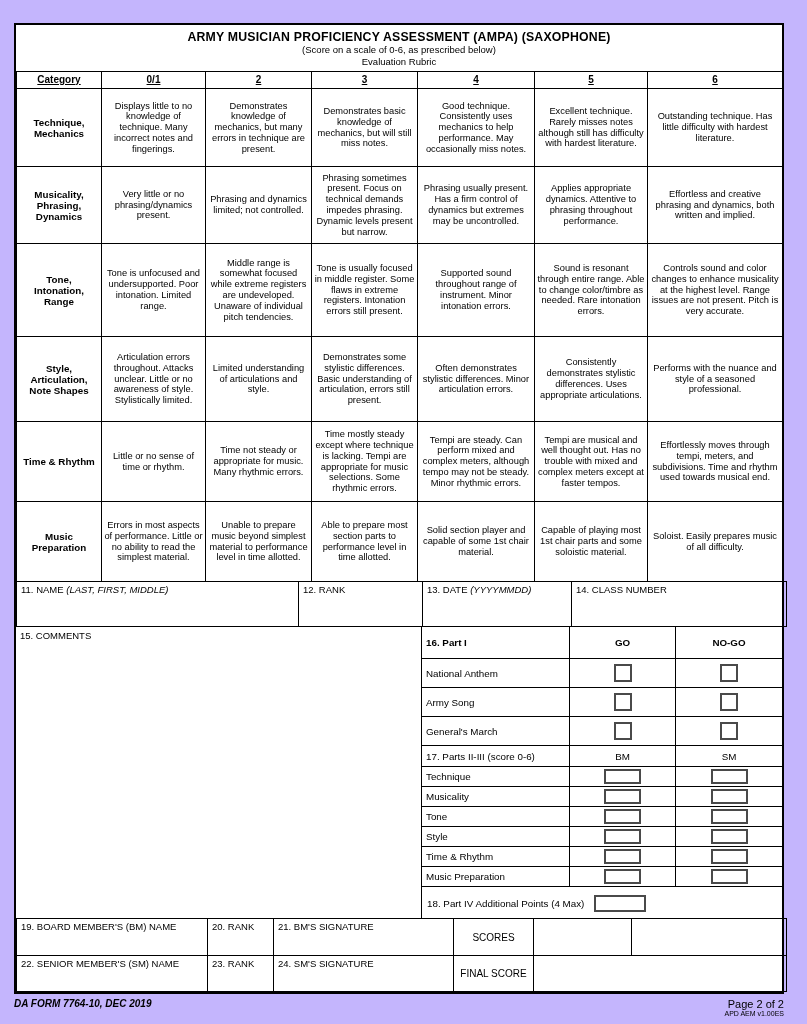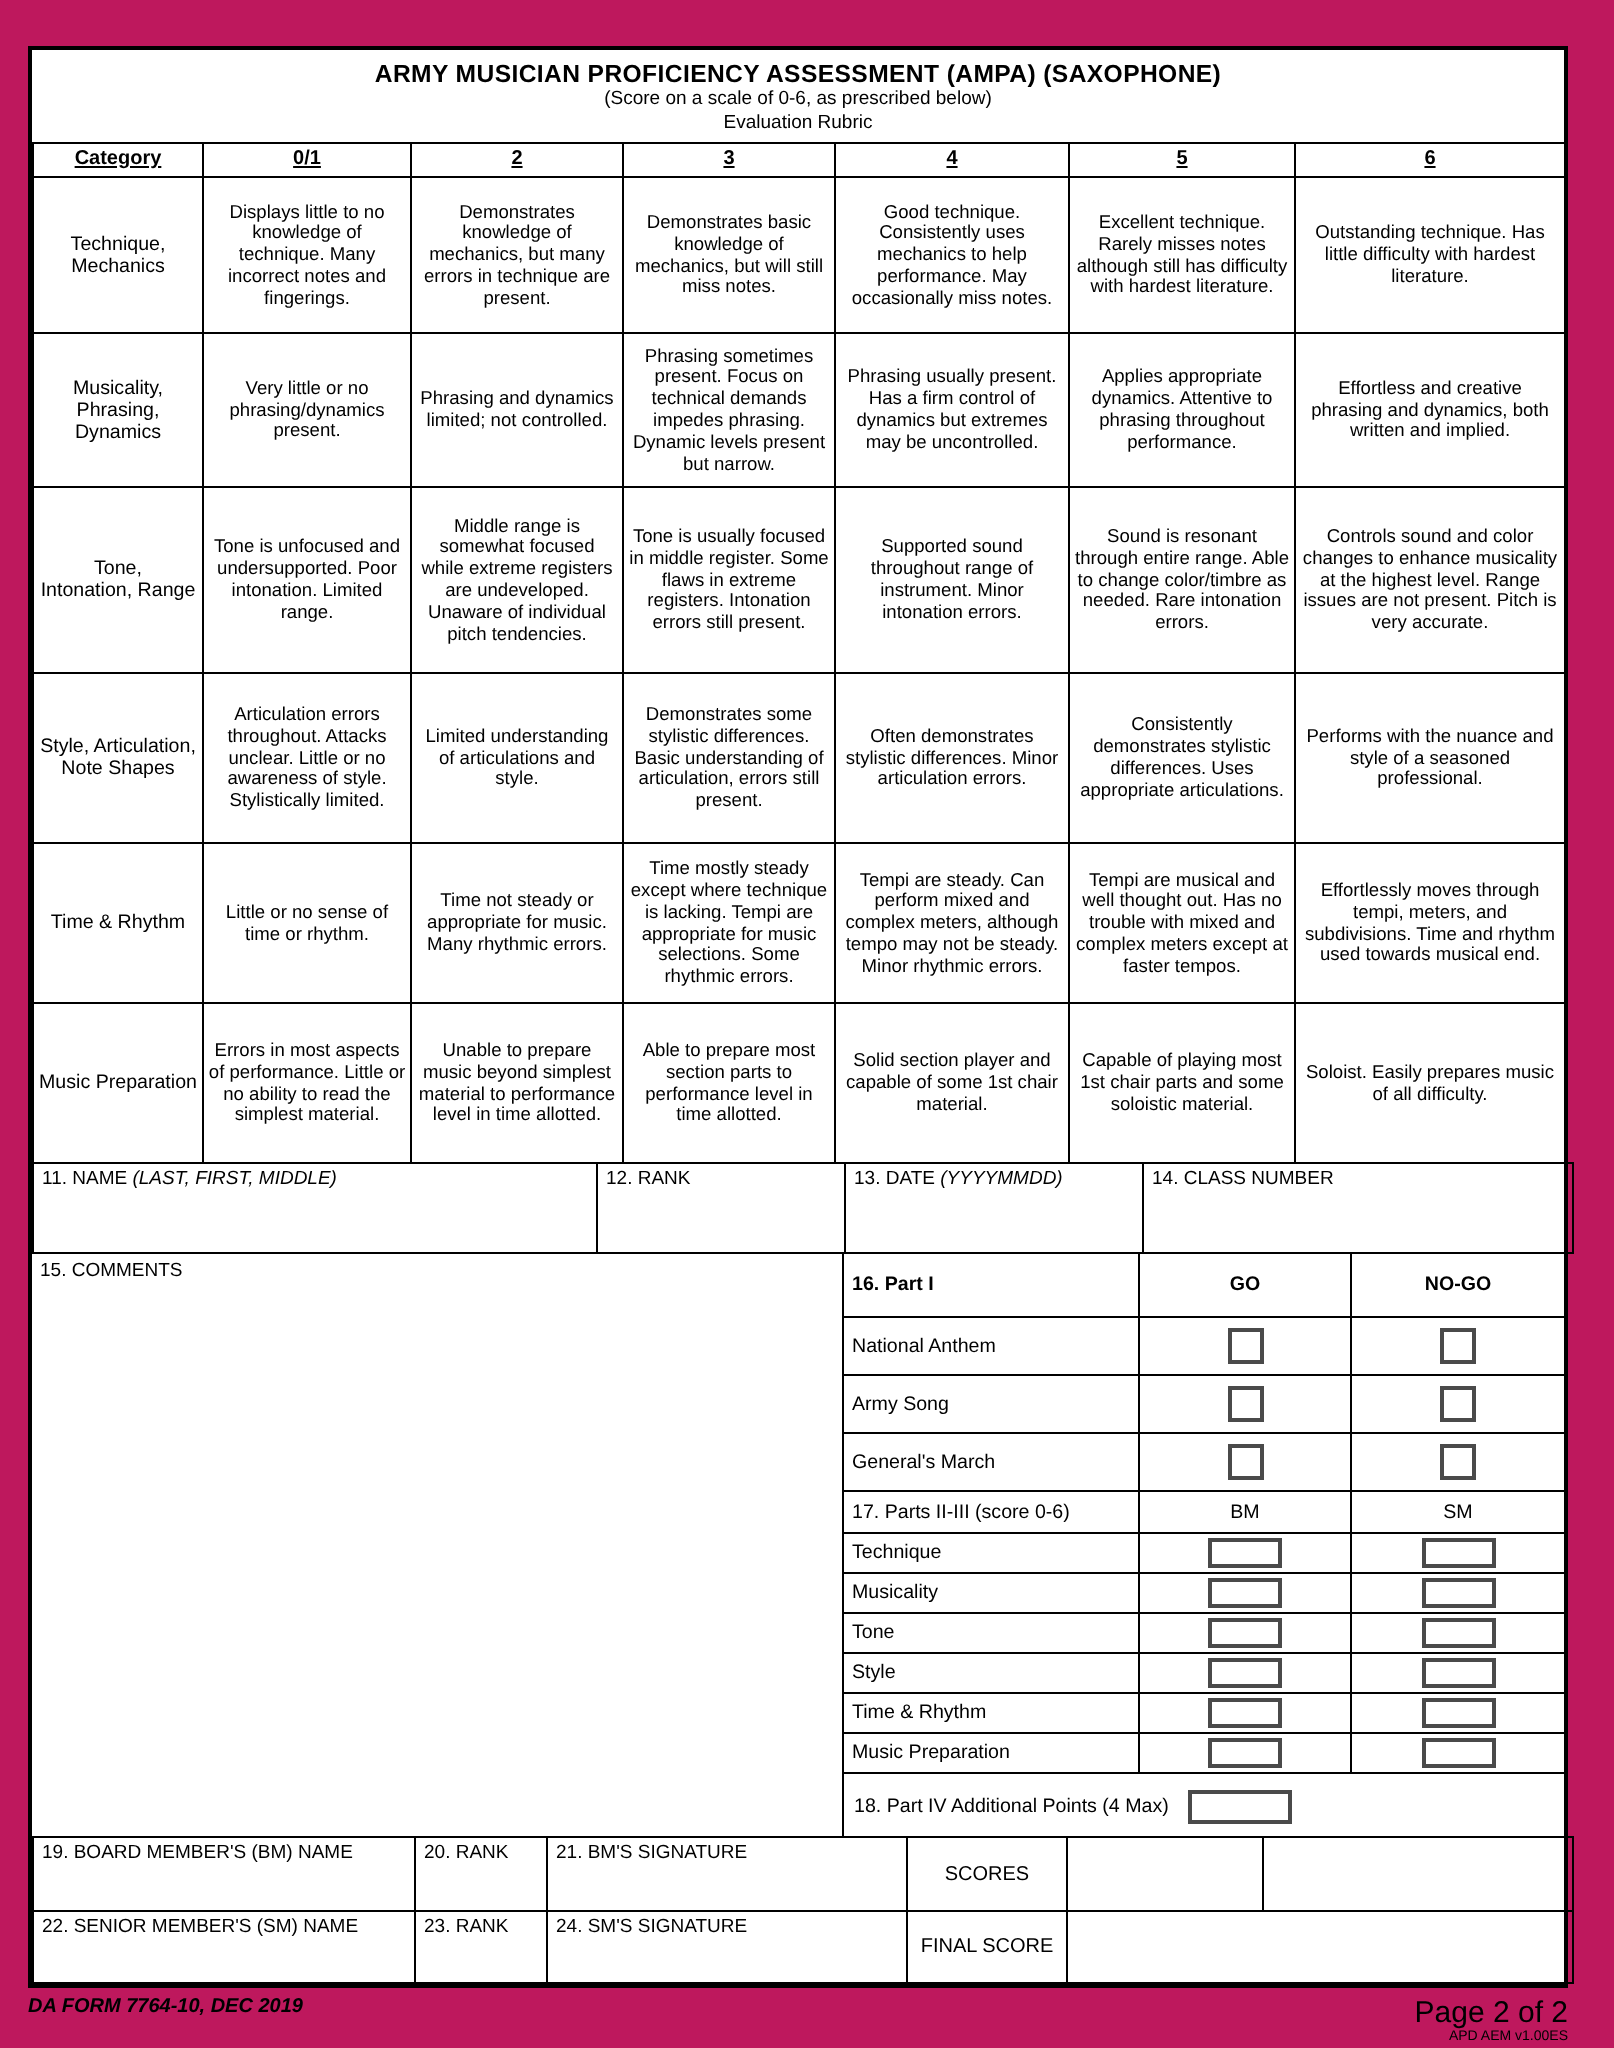--- a/index.html
+++ b/index.html
@@ -1,29 +1,29 @@
 <!DOCTYPE html>
 <html><head>
 <meta charset="utf-8">
 <style>
   * { margin:0; padding:0; box-sizing:border-box; }
   body { background:#fff; font-family:"Liberation Sans", sans-serif; color:#000; }
-  .page { width:807px; height:1024px; background:#be185d; overflow:hidden; position:relative; }
+  .page { width:807px; height:1024px; background:#c4b5fd; overflow:hidden; position:relative; }
   .form { width:770px; margin:23px 0 0 14px; border:2px solid #000; background:#fff; }
 
   .title-box { height:47px; border-bottom:1px solid #000; text-align:center; padding-top:5px; }
   .title-box .t1 { font-weight:bold; font-size:12.3px; letter-spacing:.2px; }
   .title-box .t2, .title-box .t3 { font-size:9.5px; line-height:11.5px; }
 
   table { border-collapse:collapse; table-layout:fixed; width:100%; margin-top:-1px; }
   td { border:1px solid #000; overflow:hidden; }
 
   .rubric td { text-align:center; vertical-align:middle; font-size:9.3px; line-height:10.8px; padding:1px 2px; }
   .rubric tr.hdr td { font-weight:bold; font-size:10px; height:17px; padding:0;text-decoration:underline; }
-  .rubric td.cat { font-weight:normal; font-size:9.8px; line-height:11px; white-space:pre-line; }
+  .rubric td.cat { font-weight:bold; font-size:9.8px; line-height:11px; white-space:pre-line; }
   tr.h78{height:78px} tr.h77{height:77px} tr.h93{height:93px} tr.h85{height:85px} tr.h80{height:80px}
 
   .idtable td { vertical-align:top; padding:2px 4px; font-size:9.5px; height:45px; }
   .lbl { font-size:9.5px; } .it { font-style:italic; }
 
   .midsec { display:flex; height:292px; width:100%; }
   .comments { width:406px; border-right:1px solid #000; padding:3px 4px; font-size:9.5px; }
   .ptable { width:360px; display:flex; flex-direction:column; }
   .prow { display:flex; border-bottom:1px solid #000; align-items:stretch; }
   .pl { width:148px; border-right:1px solid #000; padding:1px 4px; display:flex; align-items:center; font-size:9.8px; }
@@ -35,21 +35,21 @@
   .sb { width:37px; height:15px; border:2px solid #4a4a4a; background:#fff; }
   .p4box { width:52px; height:17px; border:2px solid #4a4a4a; background:#fff; margin-left:10px; }
 
   .sig td { vertical-align:top; padding:2px 4px; font-size:9.5px; }
   .sig td.center { text-align:center; vertical-align:middle; font-size:10px; padding:0;margin-top:36px; }
   .sig tr.r19 { height:37px; } .sig tr.r22 { height:36px; }
 
   .footer { width:770px; margin:4px 0 0 14px; display:flex; justify-content:space-between; align-items:flex-start; }
   .formnum { font-weight:bold; font-style:italic; font-size:10px; }
   .pageinfo { text-align:right; }
-  .pageinfo .pg { font-size:15px; }
+  .pageinfo .pg { font-size:11px; }
   .pageinfo .ver { font-size:7px; }
 </style>
 </head>
 <body>
 
 <div class="page">
   <div class="form">
 
     <div class="title-box">
       <div class="t1">ARMY MUSICIAN PROFICIENCY ASSESSMENT  (AMPA) (SAXOPHONE)</div>

